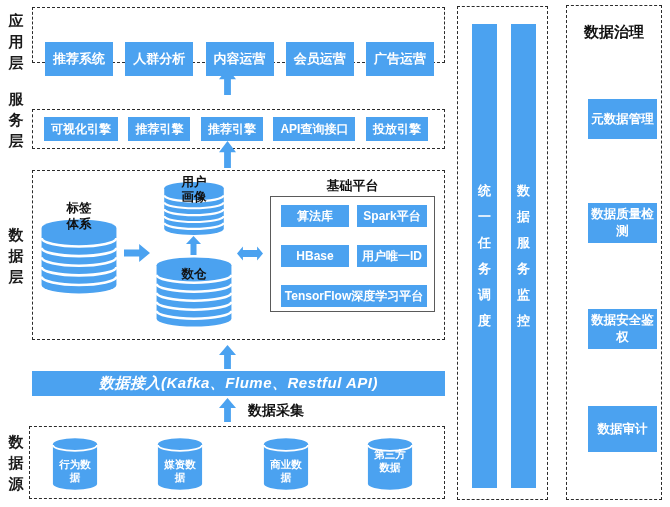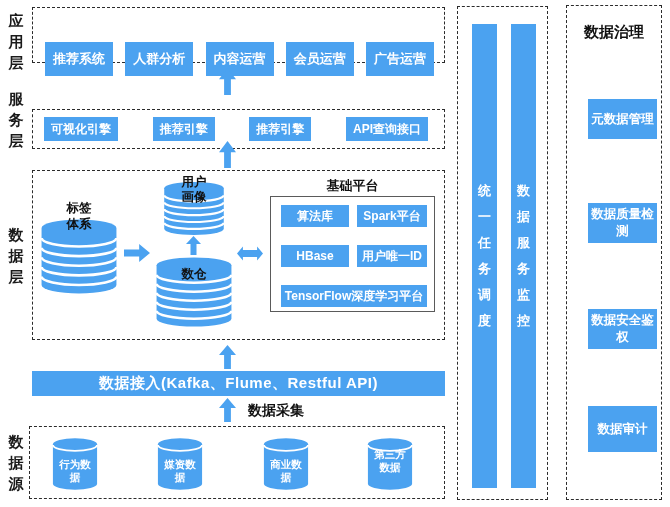--- a/index.html
+++ b/index.html
@@ -40,21 +40,21 @@
 
   
   .platform-title { position:absolute; text-align:center; font-size:13px;
                     font-weight:bold; color:#111; }
   .platform-box { position:absolute; border:1.5px solid #5a5a5a; background:#fff; }
   .platform-box .btn { position:absolute; height:22px; font-size:12px; }
 
   
   .access-bar { position:absolute; background:#4BA2F0; color:#fff; display:flex;
                 align-items:center; justify-content:center; font-size:15px;
-                font-weight:bold; letter-spacing:0.5px; }
+                font-weight:bold; letter-spacing:0.5px;font-style:italic; }
   .collect-label { position:absolute; font-size:14px; font-weight:bold; color:#111; }
 
   
   .vbar { position:absolute; width:25px; background:#4BA2F0; display:flex;
           align-items:center; justify-content:center; }
   .vbar-text { width:15px; color:#fff; font-size:13px; font-weight:bold;
                line-height:26px; text-align:center; word-break:break-all; }
 
   
   .gov-title { position:absolute; left:0; right:0; top:17px; text-align:center;
@@ -84,20 +84,21 @@
     <svg viewBox="0 0 30 36" preserveAspectRatio="none">
         <polygon points="15,0 30,15 21,15 21,36 9,36 9,15 0,15" fill="#4BA2F0"></polygon>
       </svg>
   </div>
 
   <div class="dash row svc-row" style="left:32px; top:109px; width:413px; height:40px;">
     <div class="btn">可视化引擎</div>
     <div class="btn">推荐引擎</div>
     <div class="btn">推荐引擎</div>
     <div class="btn">API查询接口</div>
+    <div class="btn">投放引擎</div>
   </div>
 
   <div class="arrow" style="left:219px; top:141px; width:17px; height:27px;">
     <svg viewBox="0 0 30 36" preserveAspectRatio="none">
         <polygon points="15,0 30,15 21,15 21,36 9,36 9,15 0,15" fill="#4BA2F0"></polygon>
       </svg>
   </div>
 
   <div class="dash" style="left:32px; top:170px; width:413px; height:170px;"></div>
 

